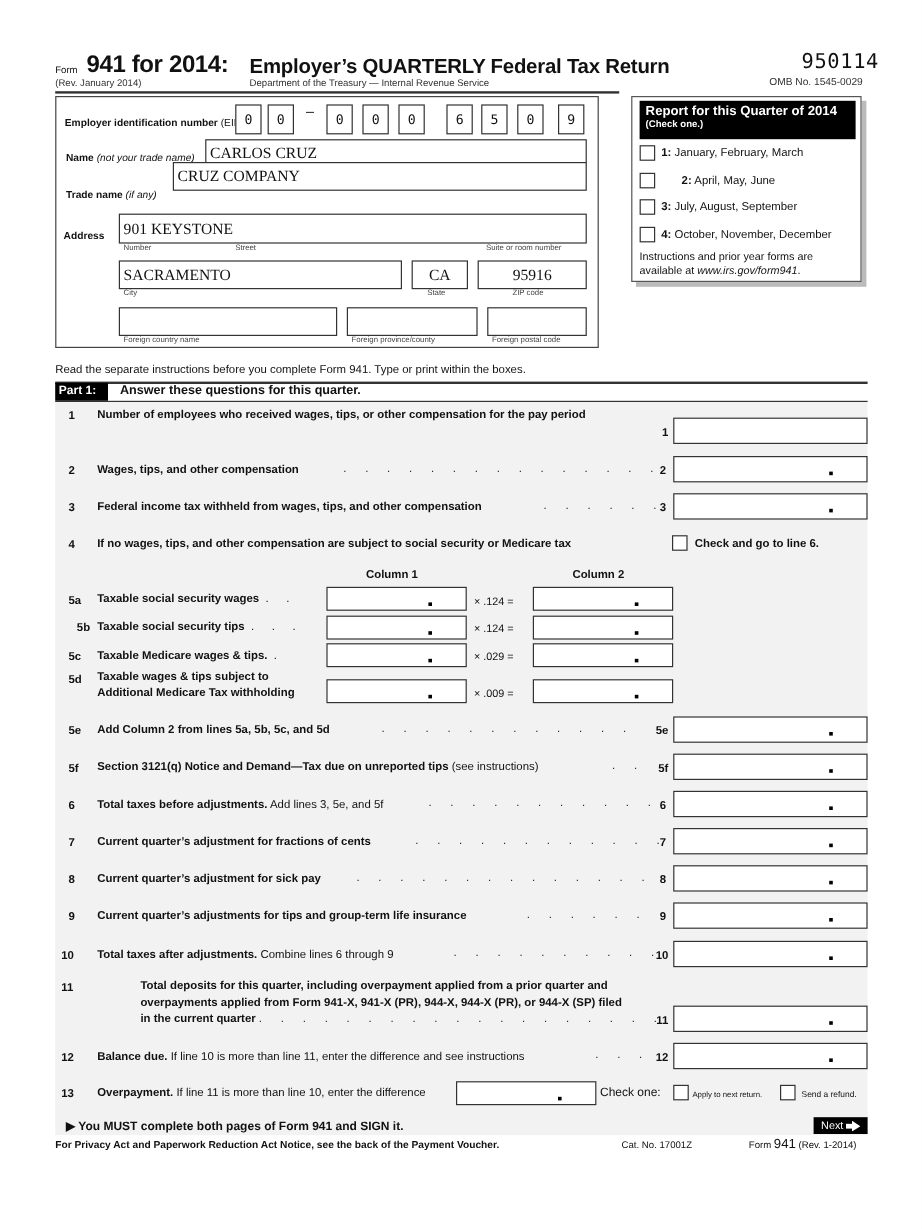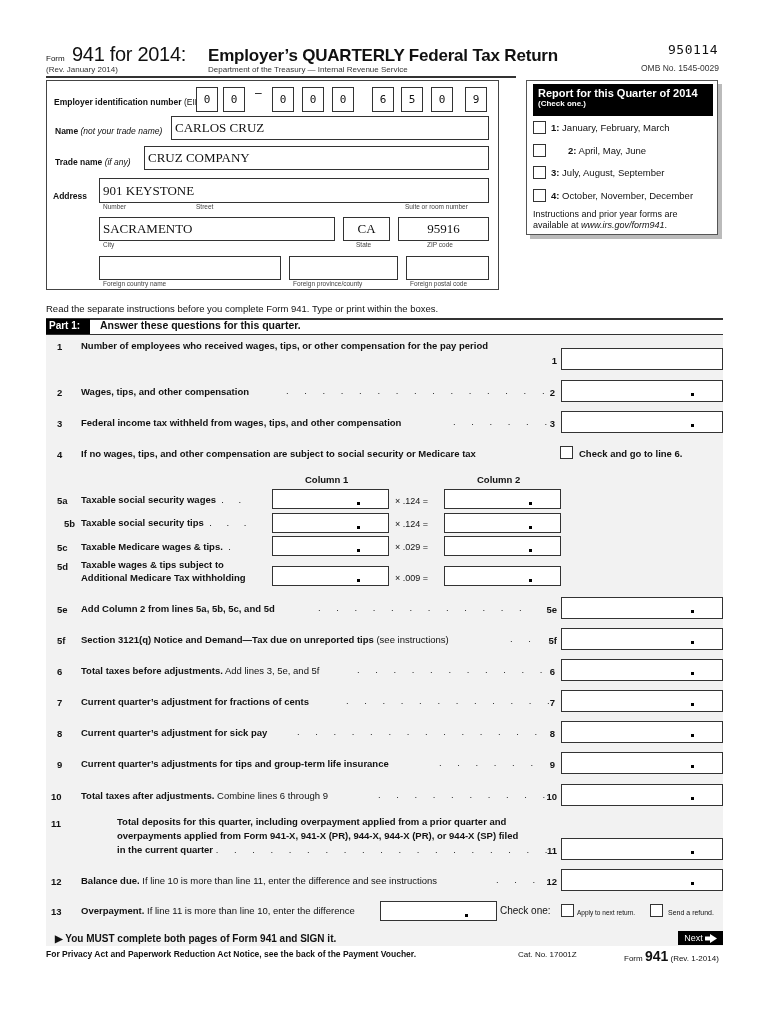--- a/index.html
+++ b/index.html
@@ -5,25 +5,25 @@
     * { box-sizing: border-box; margin: 0; padding: 0; }
     html, body { width: 768px; height: 1024px; background: #ffffff; overflow: hidden; }
     body { position: relative; font-family: "Liberation Sans", sans-serif; color: #111; }
     .abs { position: absolute; }
     .b { font-weight: bold; }
     .i { font-style: italic; }
     .n { font-weight: normal; }
 
     
     .form-word { left: 46px; top: 54px; font-size: 8px; }
-    .form-num { left: 72px; top: 43px; font-size: 20px; font-weight: normal; letter-spacing: -0.3px; }
+    .form-num { left: 72px; top: 43px; font-size: 20px; font-weight: bold; letter-spacing: -0.3px; }
     .rev { left: 46px; top: 65px; font-size: 8px; color: #333; }
     .title { left: 208px; top: 46px; font-size: 17px; font-weight: bold; letter-spacing: -0.2px; }
     .dept { left: 208px; top: 65px; font-size: 8px; color: #333; }
-    .code-num { left: 668px; top: 42px; font-size: 13px; font-family: "DejaVu Sans Mono", monospace; letter-spacing: 0.5px; }
+    .code-num { left: 668px; top: 42px; font-size: 17px; font-family: "DejaVu Sans Mono", monospace; letter-spacing: 0.5px; }
     .omb { left: 641px; top: 63px; font-size: 8.5px; color: #333; }
     .hdr-rule { left: 46px; top: 76px; width: 470px; height: 1.5px; background: #333; }
 
     
     .emp-box { left: 46px; top: 80px; width: 453px; height: 210px; border: 1px solid #444; }
     .lbl { font-size: 8.5px; }
     .sublbl { font-size: 6.5px; color: #444; }
     .field { border: 1px solid #333; background: #fff; font-family: "Liberation Serif", serif; font-size: 13px; padding-left: 3px; display: flex; align-items: center; }
     .ein-box { width: 22px; height: 25px; border: 1px solid #333; background: #fff; font-family: "DejaVu Sans Mono", monospace; font-size: 11px; display: flex; align-items: center; justify-content: center; }
 
@@ -53,21 +53,21 @@
     .amt .dot, .cbox .dot { position: absolute; width: 3px; height: 3px; background: #000; top: 12px; }
     .cbox { width: 117px; height: 20px; border: 1px solid #333; background: #fff; position: absolute; }
     .mult { font-size: 9px; }
     .colhdr { font-size: 9.5px; font-weight: bold; }
 
     .footer-must { left: 55px; top: 933px; font-size: 10px; font-weight: bold; }
     .next-btn { left: 678px; top: 931px; width: 45px; height: 14px; background: #000; color: #fff; font-size: 9px; display: flex; align-items: center; justify-content: center; gap: 2px; }
     .footer-priv { left: 46px; top: 949px; font-size: 8.5px; font-weight: bold; }
     .footer-cat { left: 518px; top: 950px; font-size: 8px; }
     .footer-form { left: 624px; top: 948px; font-size: 8px; }
-    .footer-form .big { font-size: 14px; font-weight: bold; }
+    .footer-form .big { font-size: 11px; font-weight: normal; }
   </style>
 </head>
 <body>
 
 <div class="abs form-word">Form</div>
 <div class="abs form-num">941 for 2014:</div>
 <div class="abs rev">(Rev. January 2014)</div>
 <div class="abs title">Employer’s QUARTERLY Federal Tax Return</div>
 <div class="abs dept">Department of the Treasury — Internal Revenue Service</div>
 <div class="abs code-num">950114</div>
@@ -85,21 +85,21 @@
 <div class="abs ein-box" style="left:332px;top:87px;">0</div>
 <div class="abs ein-box" style="left:372px;top:87px;">6</div>
 <div class="abs ein-box" style="left:401px;top:87px;">5</div>
 <div class="abs ein-box" style="left:431px;top:87px;">0</div>
 <div class="abs ein-box" style="left:465px;top:87px;">9</div>
 
 <div class="abs lbl" style="left:55px;top:126px;"><span class="b">Name</span> <span class="i">(not your trade name)</span></div>
 <div class="abs field" style="left:171px;top:116px;width:318px;height:24px;">CARLOS CRUZ</div>
 
 <div class="abs lbl" style="left:55px;top:157px;"><span class="b">Trade name</span> <span class="i">(if any)</span></div>
-<div class="abs field" style="left:144px;top:146px;width:345px;height:24px;">CRUZ COMPANY</div>
+<div class="abs field" style="left:144px;top:135px;width:345px;height:24px;">CRUZ COMPANY</div>
 
 <div class="abs lbl b" style="left:53px;top:191px;">Address</div>
 <div class="abs field" style="left:99px;top:178px;width:390px;height:25px;">901 KEYSTONE</div>
 <div class="abs sublbl" style="left:103px;top:203px;">Number</div>
 <div class="abs sublbl" style="left:196px;top:203px;">Street</div>
 <div class="abs sublbl" style="left:405px;top:203px;">Suite or room number</div>
 
 <div class="abs field" style="left:99px;top:217px;width:236px;height:24px;">SACRAMENTO</div>
 <div class="abs field" style="left:343px;top:217px;width:47px;height:24px;justify-content:center;padding-left:0;">CA</div>
 <div class="abs field" style="left:398px;top:217px;width:91px;height:24px;justify-content:center;padding-left:0;">95916</div>

